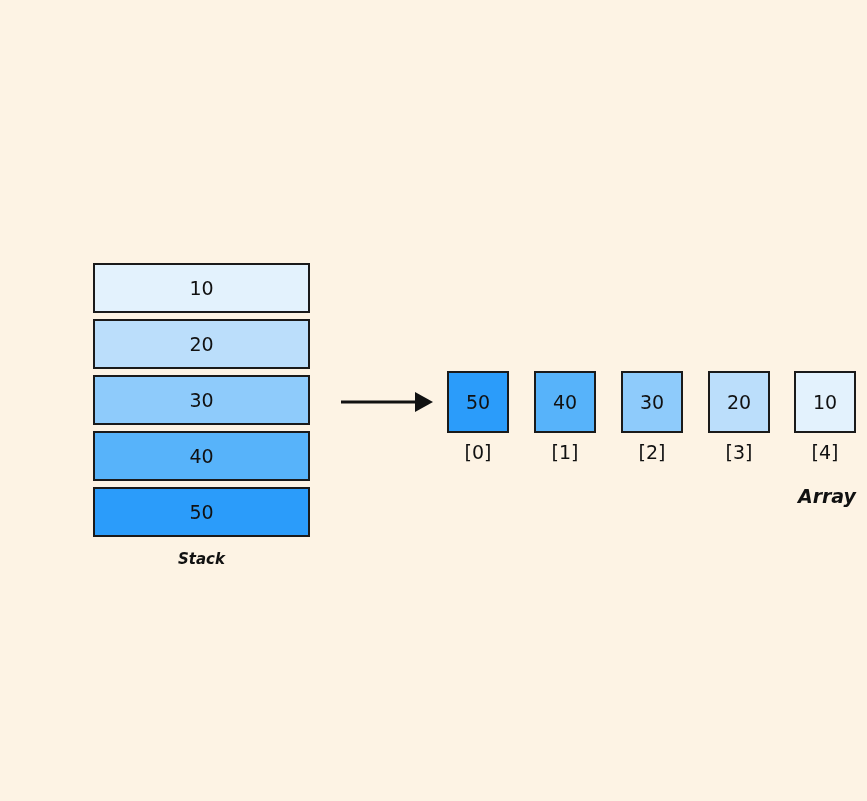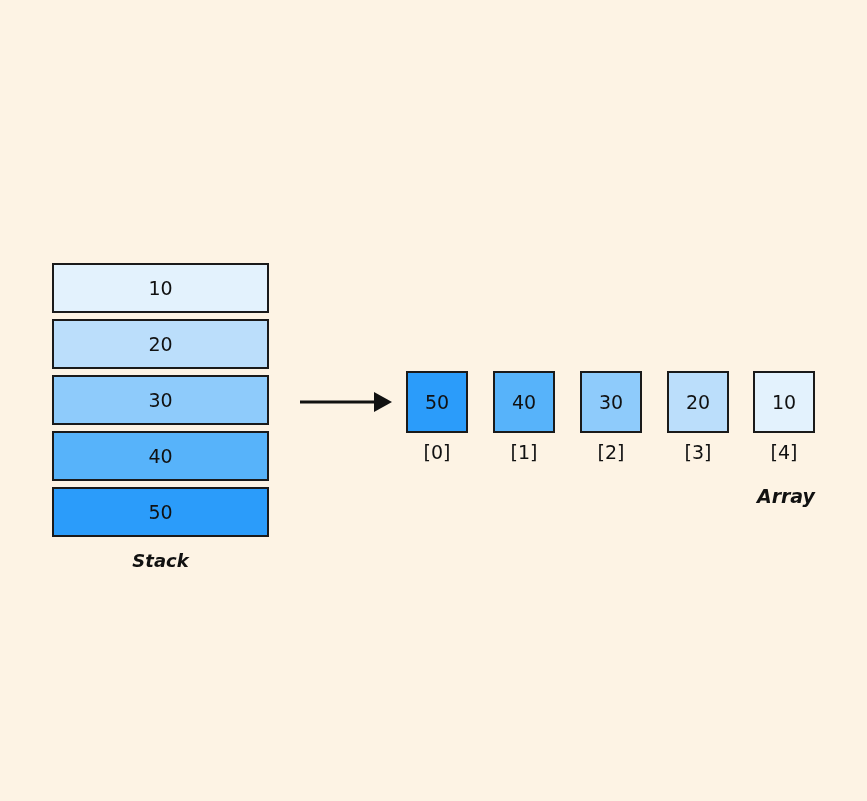--- a/index.html
+++ b/index.html
@@ -10,20 +10,21 @@
     width: 867px;
     height: 801px;
     background: #fdf3e4;
     font-family: "DejaVu Sans", "Liberation Sans", sans-serif;
     overflow: hidden;
   }
   #canvas {
     position: relative;
     width: 804px;
     height: 801px;
+    margin-left: 41px;
   }
 
   
   #stack-group {
     position: absolute;
     left: 52px;
     top: 263px;
     width: 217px;
   }
   .stack-cell {
@@ -42,21 +43,21 @@
   }
   .stack-cell:last-child {
     margin-bottom: 0;
   }
   #stack-caption {
     position: absolute;
     left: 52px;
     top: 550px;
     width: 217px;
     text-align: center;
-    font-size: 18px;
+    font-size: 15px;
     font-style: italic;
     font-weight: bold;
     color: #111111;
   }
 
   
   #flow-arrow {
     position: absolute;
     left: 296px;
     top: 386px;

